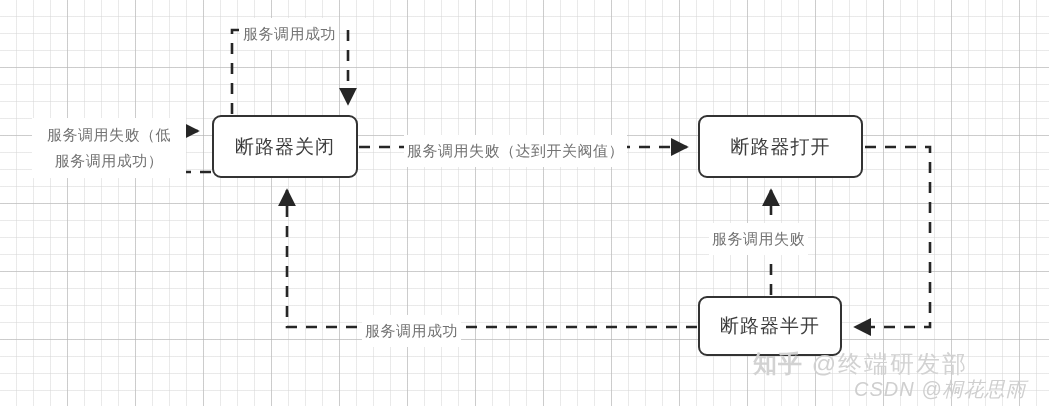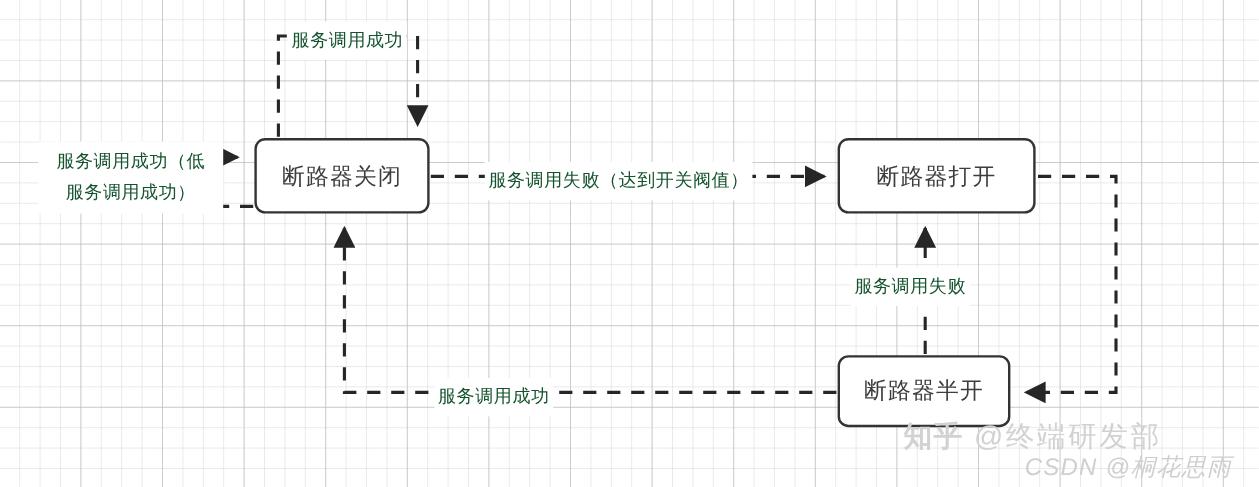--- a/index.html
+++ b/index.html
@@ -45,21 +45,21 @@
     display: flex;
     align-items: center;
     justify-content: center;
     color: #3d3d3d;
     font-size: 19px;
     letter-spacing: 1px;
     white-space: nowrap;
   }
   .edge-label {
     position: absolute;
-    color: #14532d;
+    color: #737373;
     font-size: 15px;
     letter-spacing: 0.5px;
     background: #ffffff;
     padding: 4px 3px;
     white-space: nowrap;
     line-height: 24px;
   }
   .edge-label.two-line {
     white-space: normal;
     text-align: center;
@@ -124,21 +124,21 @@
     <span>断路器打开</span>
   </div>
 
   <div class="node" id="node-halfopen" style="left:698px; top:296px; width:144px; height:60px;">
     <span>断路器半开</span>
   </div>
 
   <div class="edge-label" id="label-closed-self-success" style="left:240px; top:18px;">服务调用成功</div>
 
   <div class="edge-label two-line" id="label-closed-self-fail" style="left:32px; top:118px; width:148px;">
-    <span>服务调用成功（低</span><br>
+    <span>服务调用失败（低</span><br>
     <span>服务调用成功）</span>
   </div>
 
   <div class="edge-label" id="label-halfopen-to-open" style="left:709px; top:223px;">服务调用失败</div>
 
   <div class="edge-label" id="label-closed-to-open" style="left:404px; top:135px;">服务调用失败（达到开关阀值）</div>
 
 
   <div class="edge-label" id="label-halfopen-to-closed" style="left:362px; top:315px;">服务调用成功</div>
 

